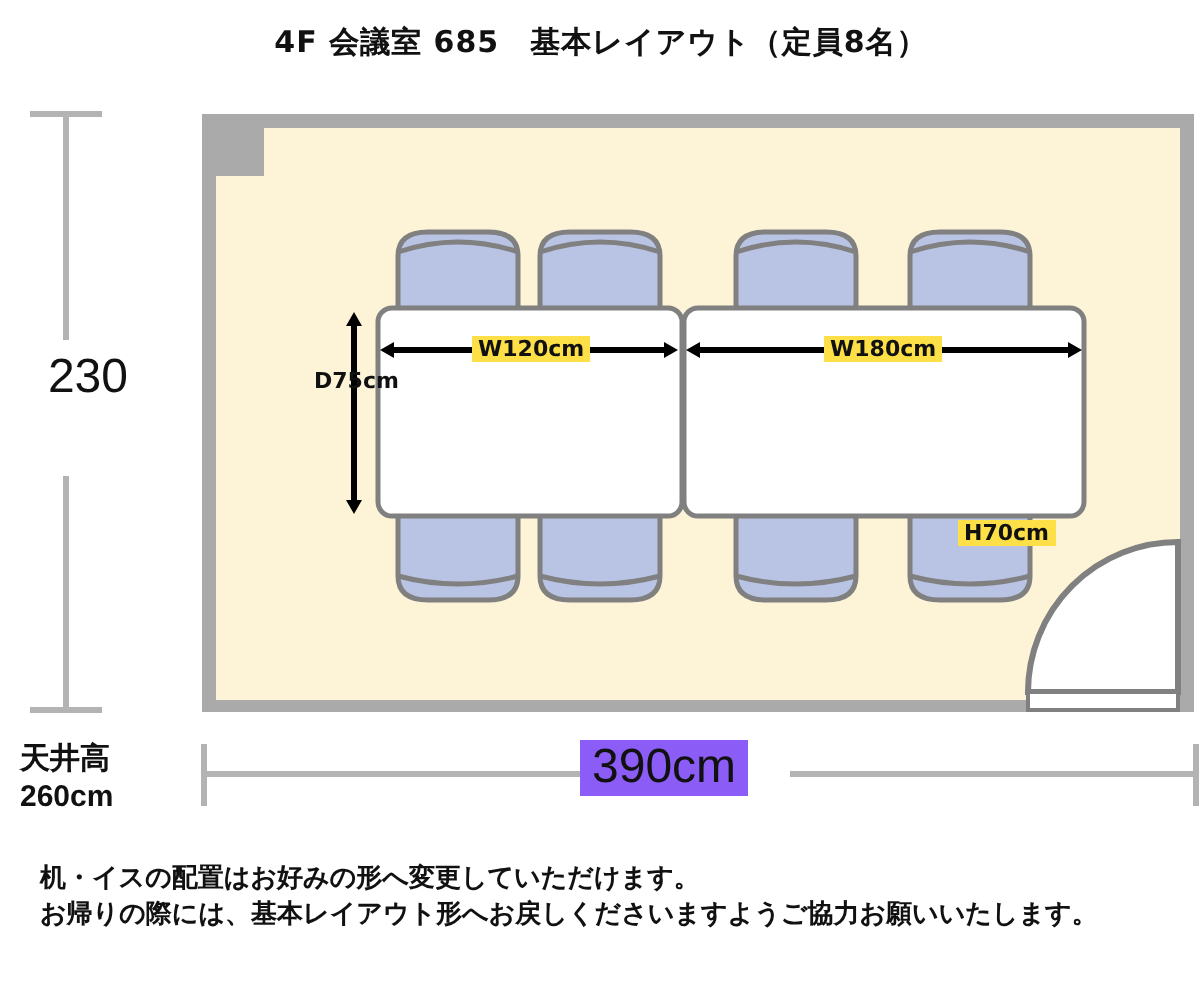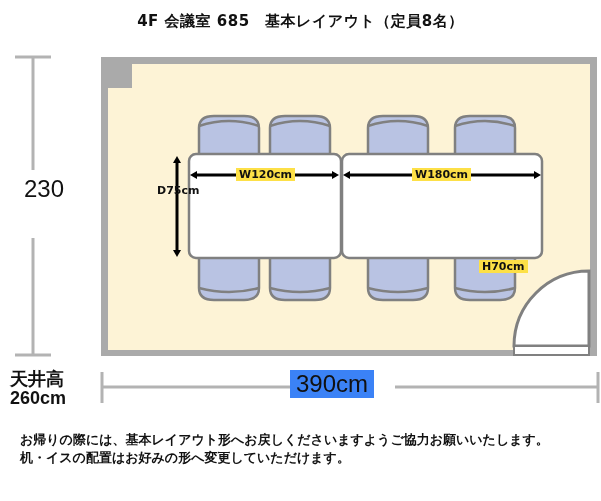--- a/index.html
+++ b/index.html
@@ -1,22 +1,22 @@
 <!DOCTYPE html>
 <html><head>
   <meta charset="utf-8">
   <style>
     html, body { margin: 0; padding: 0; }
     body { width: 601px; height: 501px; background: #ffffff; position: relative; overflow: hidden; font-family: "DejaVu Sans", sans-serif; color: #111; }
     .abs { position: absolute; }
     .title { left: 0; top: 12px; width: 601px; text-align: center; font-size: 15px; font-weight: bold; letter-spacing: 0.5px; }
     .plan { left: 0; top: 0; }
     .dim-v-label { left: 4px; top: 176px; width: 60px; text-align: right; font-size: 24px; line-height: 26px; font-family: "Liberation Sans", sans-serif; }
-    .ceiling { left: 10px; top: 370px; font-size: 18px; font-weight: bold; line-height: 19px; font-family: "Liberation Sans", sans-serif; }
-    .dim-h-label { left: 290px; top: 370px; background: #3b82f6; padding: 0 6px; font-size: 24px; font-family: "Liberation Sans", sans-serif; }
+    .ceiling { left: 10px; top: 370px; font-size: 15px; font-weight: bold; line-height: 19px; font-family: "Liberation Sans", sans-serif; }
+    .dim-h-label { left: 290px; top: 370px; background: #8b5cf6; padding: 0 6px; font-size: 24px; font-family: "Liberation Sans", sans-serif; }
     .tlabel { font-size: 11px; font-weight: bold; background: #fde047; padding: 0 3px; font-family: "DejaVu Sans", sans-serif; line-height: 13px; }
     .note { left: 20px; top: 431px; font-size: 13px; font-weight: bold; line-height: 18px; }
   </style>
 </head>
 <body>
 
 <div class="abs title">4F 会議室 685　基本レイアウト（定員8名）</div>
 
 <svg class="abs plan" width="601" height="501" viewBox="0 0 601 501">
 
@@ -107,15 +107,15 @@
 </div>
 
 <div class="abs ceiling">
   <div>天井高</div>
   <div>260cm</div>
 </div>
 
 <div class="abs dim-h-label">390cm</div>
 
 <div class="abs note">
+  <div>机・イスの配置はお好みの形へ変更していただけます。</div>
   <div>お帰りの際には、基本レイアウト形へお戻しくださいますようご協力お願いいたします。</div>
-  <div>机・イスの配置はお好みの形へ変更していただけます。</div>
 </div>
 
 </body></html>

